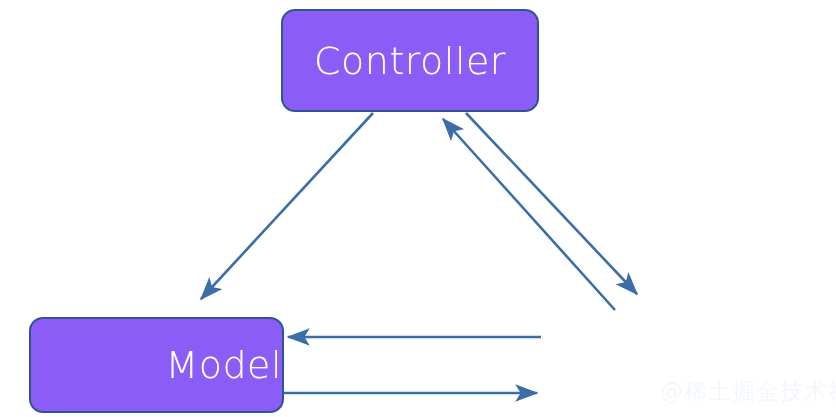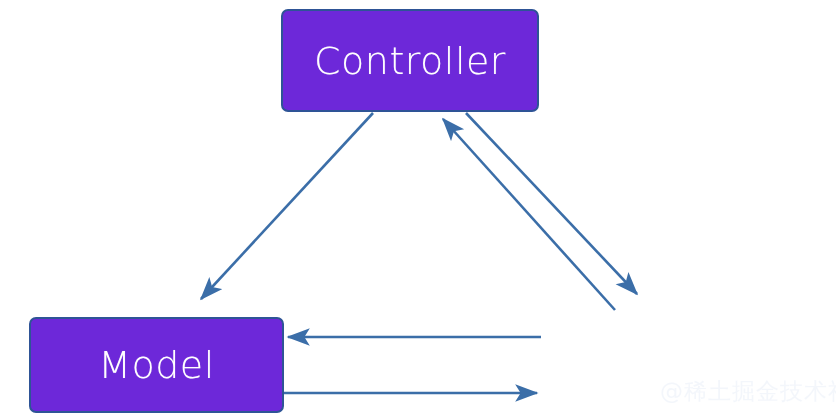--- a/index.html
+++ b/index.html
@@ -20,23 +20,23 @@
   #arrow-layer {
     position: absolute;
     left: 0;
     top: 0;
     width: 836px;
     height: 417px;
   }
   .node {
     position: absolute;
     box-sizing: border-box;
-    background: #6d28d9;
+    background: #8b5cf6;
     border: 2px solid #2E5496;
-    border-radius: 7px;
+    border-radius: 14px;
     display: flex;
     align-items: center;
     justify-content: center;
     color: #ffffff;
     font-family: "DejaVu Sans", sans-serif;
     font-weight: 300;
     letter-spacing: 0.5px;
     text-shadow: 0 0 1px rgba(255,255,255,0.35);
     z-index: 2;
   }
@@ -46,20 +46,21 @@
     width: 258px;
     height: 103px;
     font-size: 38px;
   }
   #node-model {
     left: 29px;
     top: 317px;
     width: 255px;
     height: 96px;
     font-size: 38px;
+    justify-content: flex-end;
   }
   #node-view {
     left: 541px;
     top: 315px;
     width: 250px;
     height: 98px;
     font-size: 38px;
   }
   #watermark {
     position: absolute;

